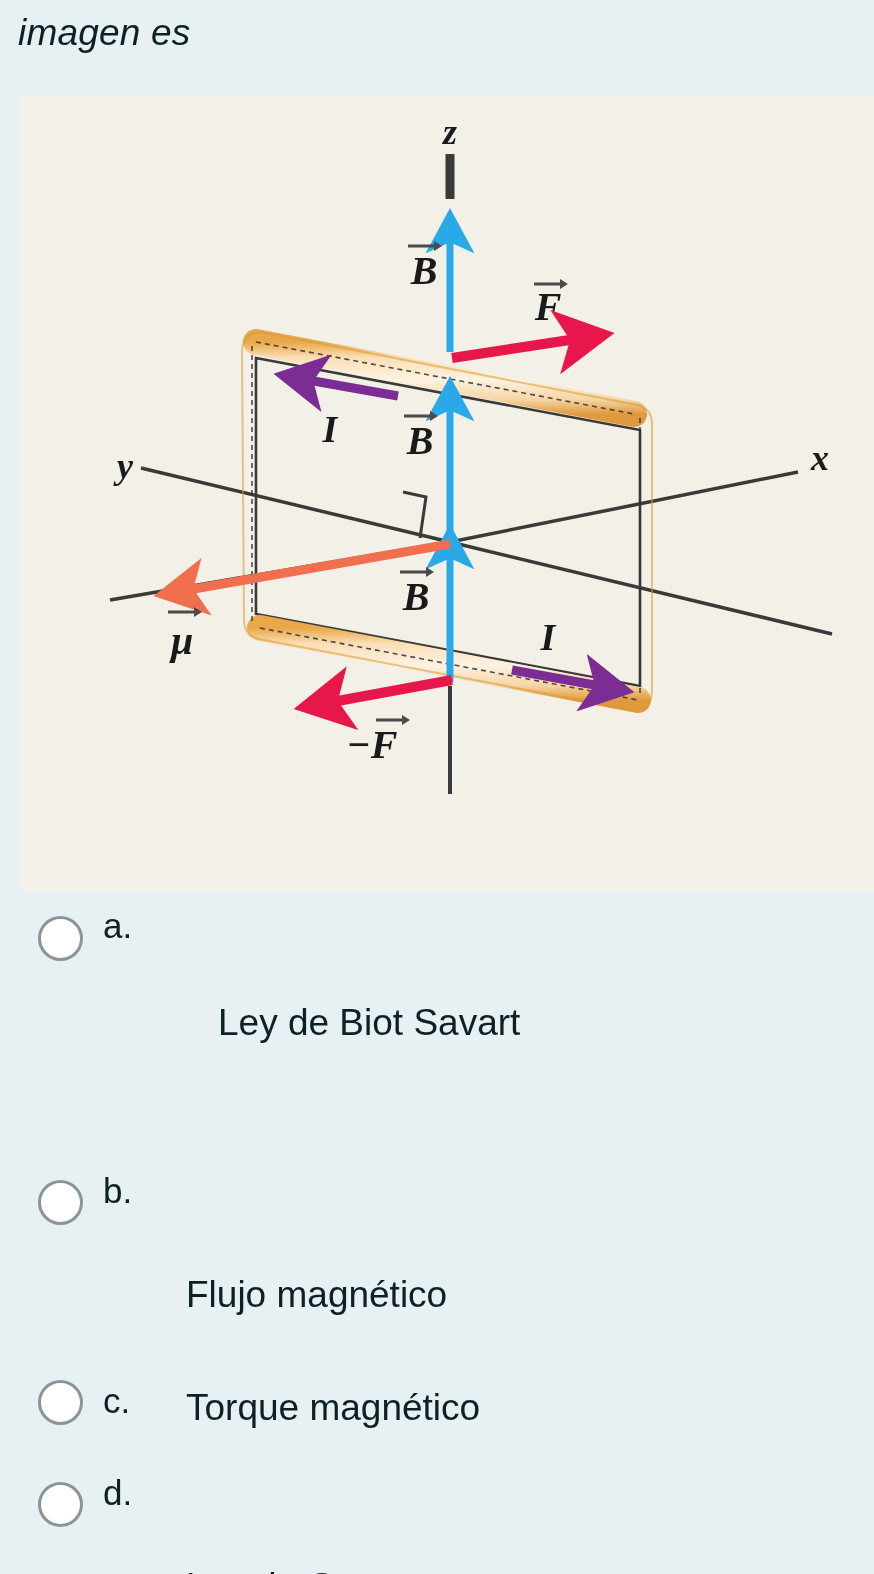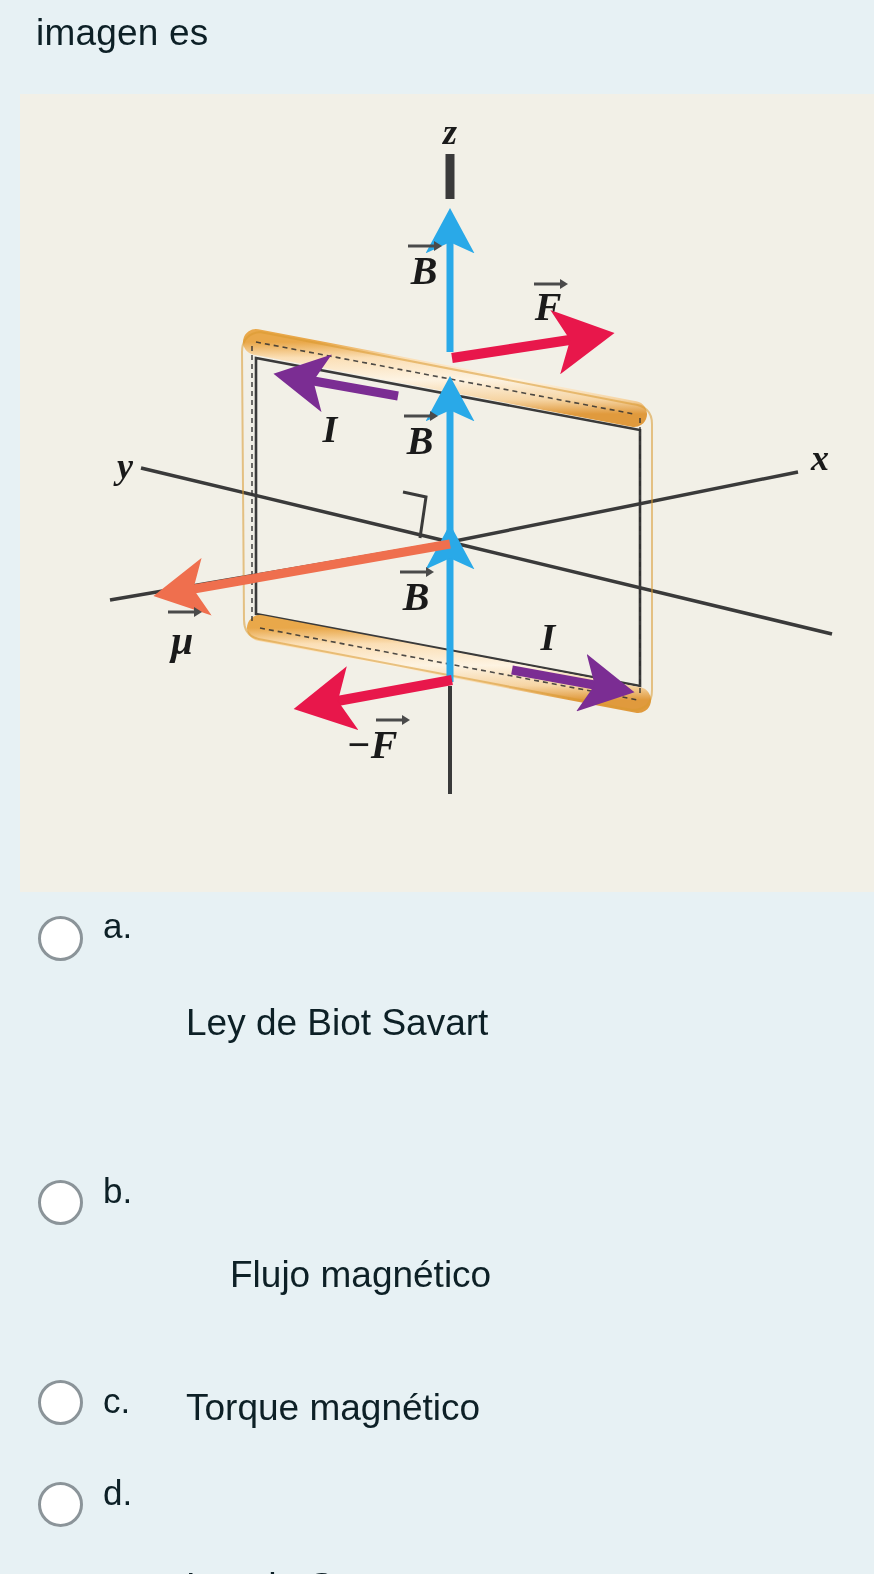--- a/index.html
+++ b/index.html
@@ -11,26 +11,27 @@
     height: 1574px;
     background: #e7f1f4;
     font-family: "Liberation Sans", sans-serif;
     overflow: hidden;
     position: relative;
   }
 
   
   .stem {
     position: absolute;
-    left: 36px;
+    left: 18px;
     top: 10px;
     font-size: 37px;
     line-height: 1.25;
     color: #0d2026;
     letter-spacing: 0.2px;
+    font-style: italic;
   }
 
   
   .figure-panel {
     position: absolute;
     left: 20px;
     top: 94px;
     width: 854px;
     height: 798px;
     background: #f2f0e7;
@@ -80,25 +81,25 @@
     left: 186px;
     font-size: 37px;
     color: #0d2026;
     line-height: 1;
     white-space: nowrap;
   }
 
   
   #opt-a .radio  { top: 24px; }
   #opt-a .letter { top: 16px; }
-  #opt-a .opt-text { top: 112px; }
+  #opt-a .opt-text { top: 112px; margin-left: 32px; }
   
   #opt-b .radio  { top: 288px; }
   #opt-b .letter { top: 281px; }
-  #opt-b .opt-text { top: 364px; margin-left: 44px; }
+  #opt-b .opt-text { top: 384px; }
   
   #opt-c .radio  { top: 488px; }
   #opt-c .letter { top: 491px; }
   #opt-c .opt-text { top: 497px; }
   
   #opt-d .radio  { top: 590px; }
   #opt-d .letter { top: 583px; }
   #opt-d .opt-text { top: 676px; }
 </style>
 </head>

